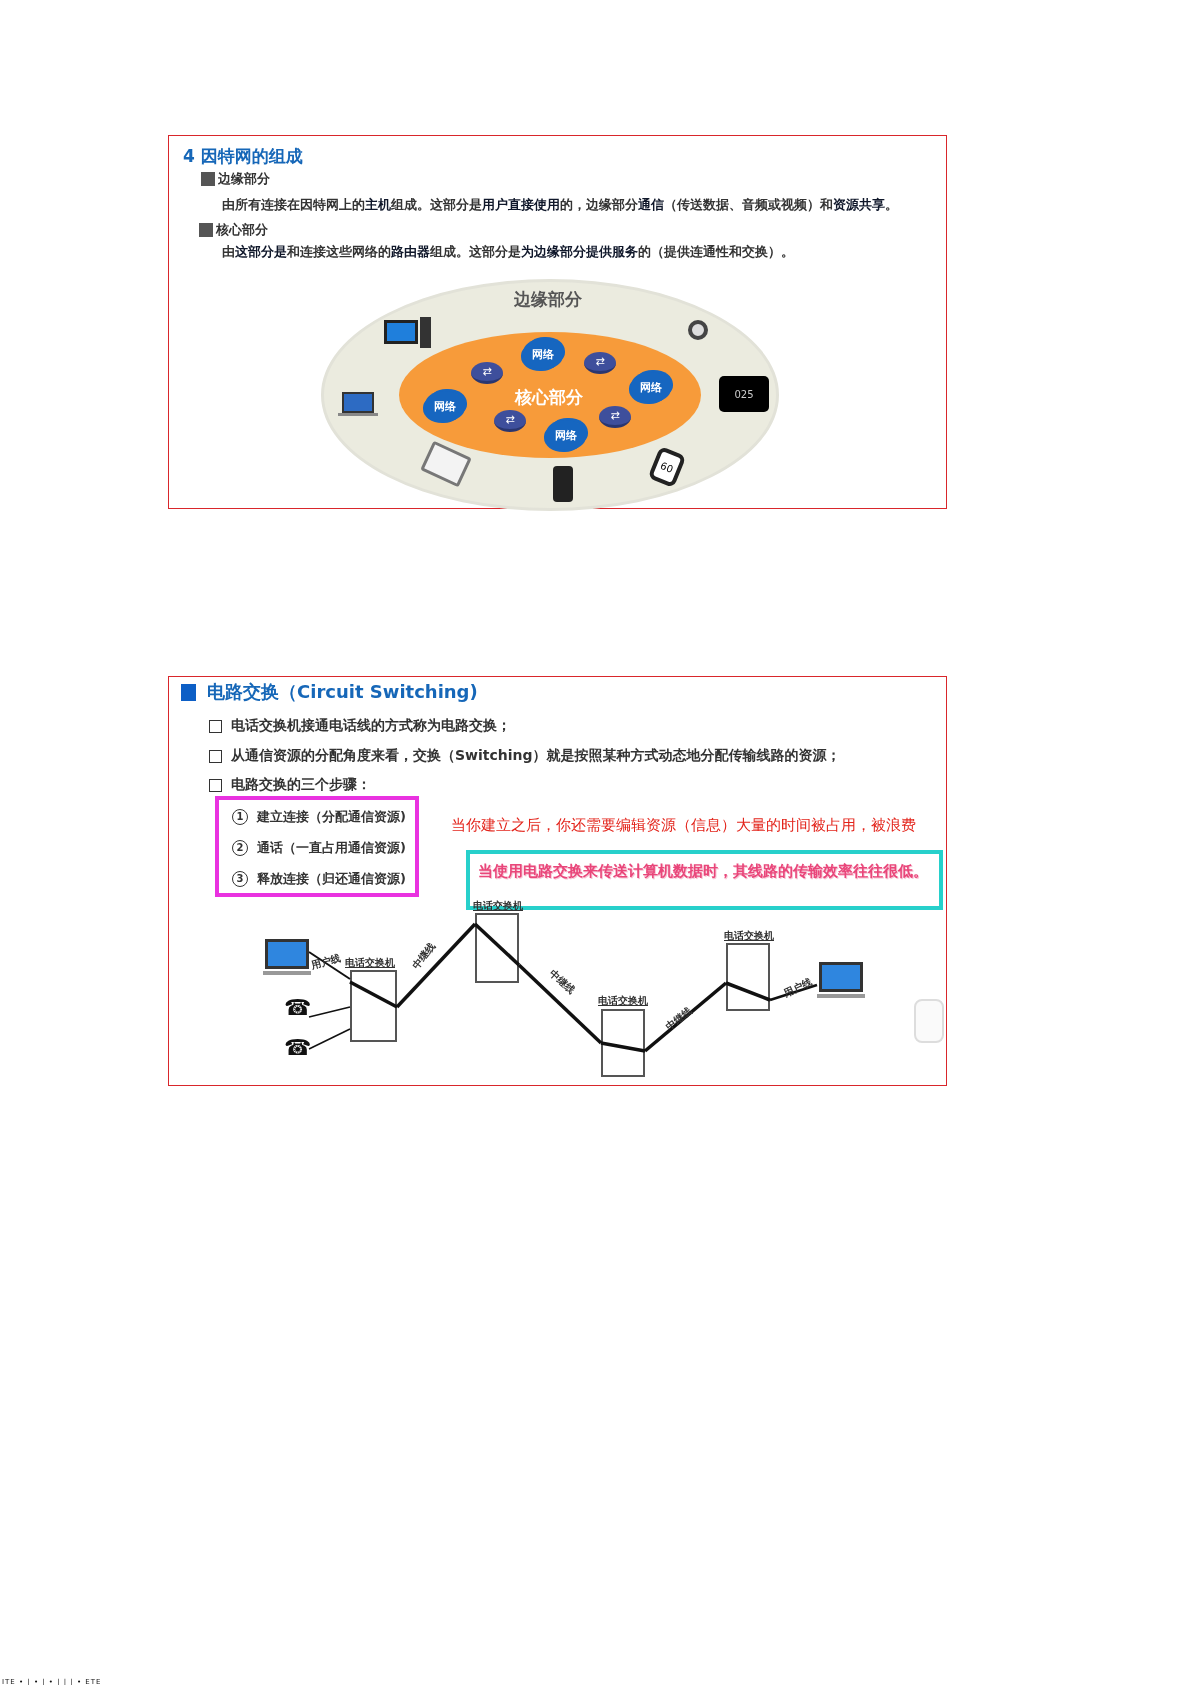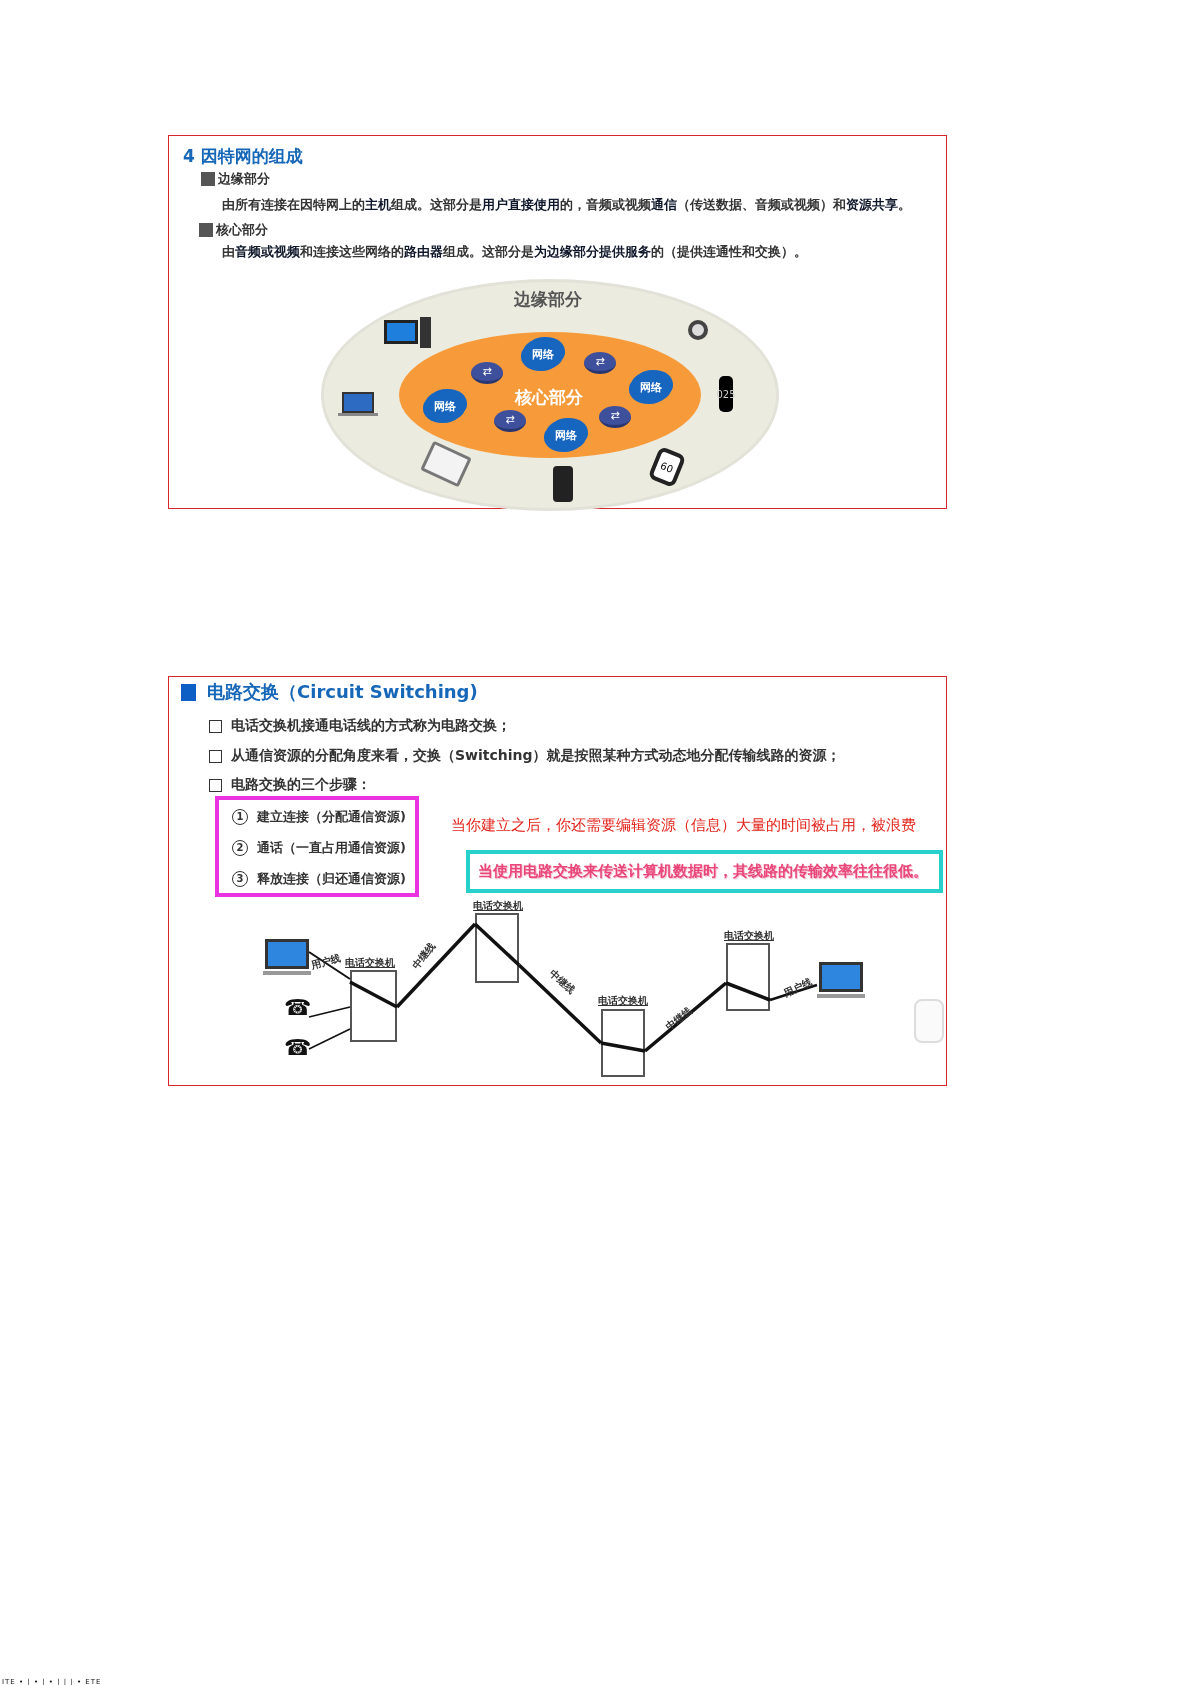--- a/index.html
+++ b/index.html
@@ -17,34 +17,34 @@
   .edge-label { position: absolute; left: 345px; top: 152px; font-size: 17px; font-weight: bold; color: #555; }
   .core-label { position: absolute; left: 346px; top: 250px; font-size: 17px; font-weight: bold; color: #fff; }
   .cloud { position: absolute; width: 40px; height: 30px; background: #1666c0; border-radius: 45% 50% 45% 50%; color: #fff; font-size: 11px; font-weight: bold; display: flex; align-items: center; justify-content: center; box-shadow: 3px -3px 0 -1px #1666c0, -3px 3px 0 -1px #1666c0; }
   .router { position: absolute; width: 32px; height: 22px; border-radius: 50%; background: #3e4f9c; border-bottom: 3px solid #2a3670; color: #fff; font-size: 11px; display: flex; align-items: center; justify-content: center; }
   .dev { position: absolute; }
   .monitor { width: 34px; height: 24px; background: #1f7fdc; border: 3px solid #222; }
   .tower { width: 11px; height: 31px; background: #333; }
   .laptop-scr { width: 32px; height: 21px; background: #2d6bc3; border: 2px solid #333; }
   .laptop-base { width: 40px; height: 3px; background: #888; }
   .watch { width: 28px; height: 34px; border: 4px solid #222; border-radius: 7px; background: #fff; transform: rotate(22deg); font-size: 10px; display: flex; align-items: center; justify-content: center; }
-  .tv { width: 14px; height: 36px; background: #000; border-radius: 5px; color: #ccc; font-size: 10px; display: flex; align-items: center; justify-content: center; }
+  .tv { width: 50px; height: 36px; background: #000; border-radius: 5px; color: #ccc; font-size: 10px; display: flex; align-items: center; justify-content: center; }
   .phone { width: 20px; height: 36px; background: #222; border-radius: 4px; }
   .tablet { width: 42px; height: 32px; border: 3px solid #777; background: #f3f3f3; transform: rotate(25deg); border-radius: 3px; }
   .cam { width: 20px; height: 20px; border-radius: 50%; background: #ddd; border: 4px solid #444; }
 
   .s2-title { position: absolute; left: 12px; top: 3px; font-size: 18px; font-weight: bold; color: #1667b8; display: flex; align-items: center; }
   .s2-title .bluebox { display: inline-block; width: 15px; height: 17px; background: #0d5fc6; margin-right: 11px; }
   .cb-line { position: absolute; left: 40px; font-size: 14px; font-weight: bold; color: #333; white-space: nowrap; display: flex; align-items: center; }
   .cb { display: inline-block; width: 13px; height: 13px; border: 1.5px solid #333; margin-right: 9px; }
   .steps-box { position: absolute; left: 46px; top: 119px; width: 204px; height: 101px; border: 4px solid #e932e0; }
   .step { position: absolute; left: 13px; font-size: 13px; font-weight: bold; color: #333; white-space: nowrap; display: flex; align-items: center; }
   .step .circ { display: inline-block; width: 16px; height: 16px; border: 1.5px solid #333; border-radius: 50%; font-size: 10px; text-align: center; line-height: 13px; margin-right: 9px; font-weight: bold; }
   .red-note { position: absolute; left: 282px; top: 139px; font-size: 15px; color: #e3241b; white-space: nowrap; }
-  .teal-box { position: absolute; left: 297px; top: 173px; width: 477px; height: 43px; border: 4px solid #27d0cb; overflow: hidden; }
+  .teal-box { position: absolute; left: 297px; top: 173px; width: 477px; height: 60px; border: 4px solid #27d0cb; overflow: hidden; }
   .teal-text { position: absolute; left: 8px; top: 8px; font-size: 15px; font-weight: bold; color: #e9467a; white-space: nowrap; text-shadow: 1px 1px 0 #f7c6d6; }
   .sw { position: absolute; border: 2px solid #555; background: #fff; }
   .sw-label { position: absolute; font-size: 10px; font-weight: bold; color: #333; white-space: nowrap; text-decoration: underline; }
   .wire-label { position: absolute; font-size: 10px; font-weight: bold; color: #333; white-space: nowrap; }
   .pc-scr { position: absolute; width: 44px; height: 30px; background: #2f86df; border: 3px solid #333; }
   .pc-base { position: absolute; width: 48px; height: 4px; background: #999; }
   .tel { position: absolute; font-size: 22px; color: #111; }
   .side-icon { position: absolute; left: 745px; top: 322px; width: 30px; height: 44px; border: 2px solid #ddd; border-radius: 8px; background: #fafafa; }
   .footer { position: absolute; left: 2px; top: 1678px; font-size: 7px; color: #111; letter-spacing: 1px; }
   svg.wires { position: absolute; left: 0; top: 0; }
@@ -52,27 +52,27 @@
 </head>
 <body>
 
 <div id="slide1" class="slide">
   <div class="s1-title">4 因特网的组成</div>
 
   <div class="sq-head" style="left:32px; top:34px;">
     <span class="sq"></span>
     <span>边缘部分</span>
   </div>
-  <div class="para" style="left:53px; top:60px;" id="edge-para"><span>由所有连接在因特网上的</span><span class="hl">主机</span><span>组成。这部分是</span><span class="hl">用户直接使用</span><span>的，音频或视频</span><span class="hl">通信</span><span>（传送数据、音频或视频）和</span><span class="hl">资源共享</span><span>。</span></div>
+  <div class="para" style="left:53px; top:60px;" id="edge-para"><span>由所有连接在因特网上的</span><span class="hl">主机</span><span>组成。这部分是</span><span class="hl">用户直接使用</span><span>的，边缘部分</span><span class="hl">通信</span><span>（传送数据、音频或视频）和</span><span class="hl">资源共享</span><span>。</span></div>
 
   <div class="sq-head" style="left:30px; top:85px;">
     <span class="sq"></span>
     <span>核心部分</span>
   </div>
-  <div class="para" style="left:53px; top:107px;" id="core-para"><span>由</span><span class="hl">音频或视频</span><span>和连接这些网络的</span><span class="hl">路由器</span><span>组成。这部分是</span><span class="hl">为边缘部分提供服务</span><span>的（提供连通性和交换）。</span></div>
+  <div class="para" style="left:53px; top:107px;" id="core-para"><span>由</span><span class="hl">这部分是</span><span>和连接这些网络的</span><span class="hl">路由器</span><span>组成。这部分是</span><span class="hl">为边缘部分提供服务</span><span>的（提供连通性和交换）。</span></div>
 
   <div class="ell-outer"></div>
   <div class="ell-inner"></div>
   <div class="edge-label">边缘部分</div>
   <div class="core-label">核心部分</div>
 
   <div class="cloud" style="left:354px; top:203px;">网络</div>
   <div class="cloud" style="left:462px; top:236px;">网络</div>
   <div class="cloud" style="left:256px; top:255px;">网络</div>
   <div class="cloud" style="left:377px; top:284px;">网络</div>

